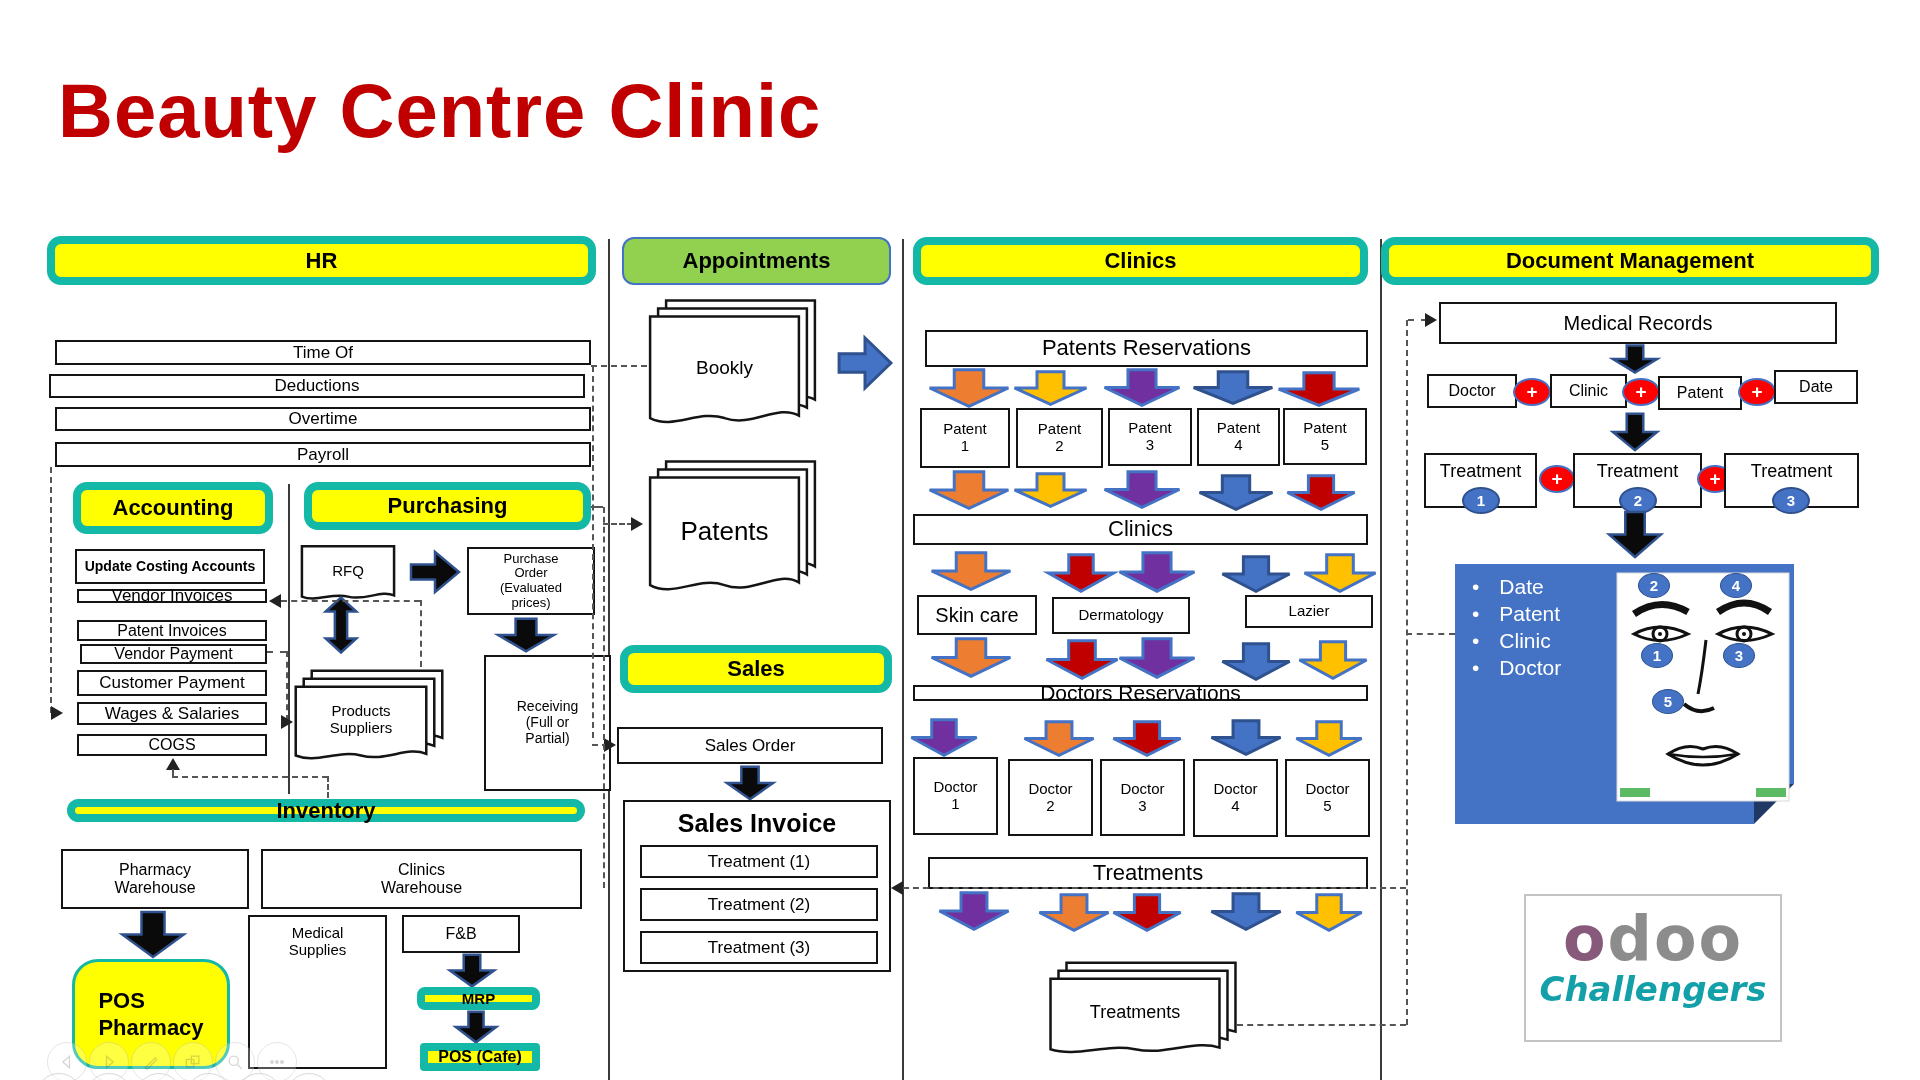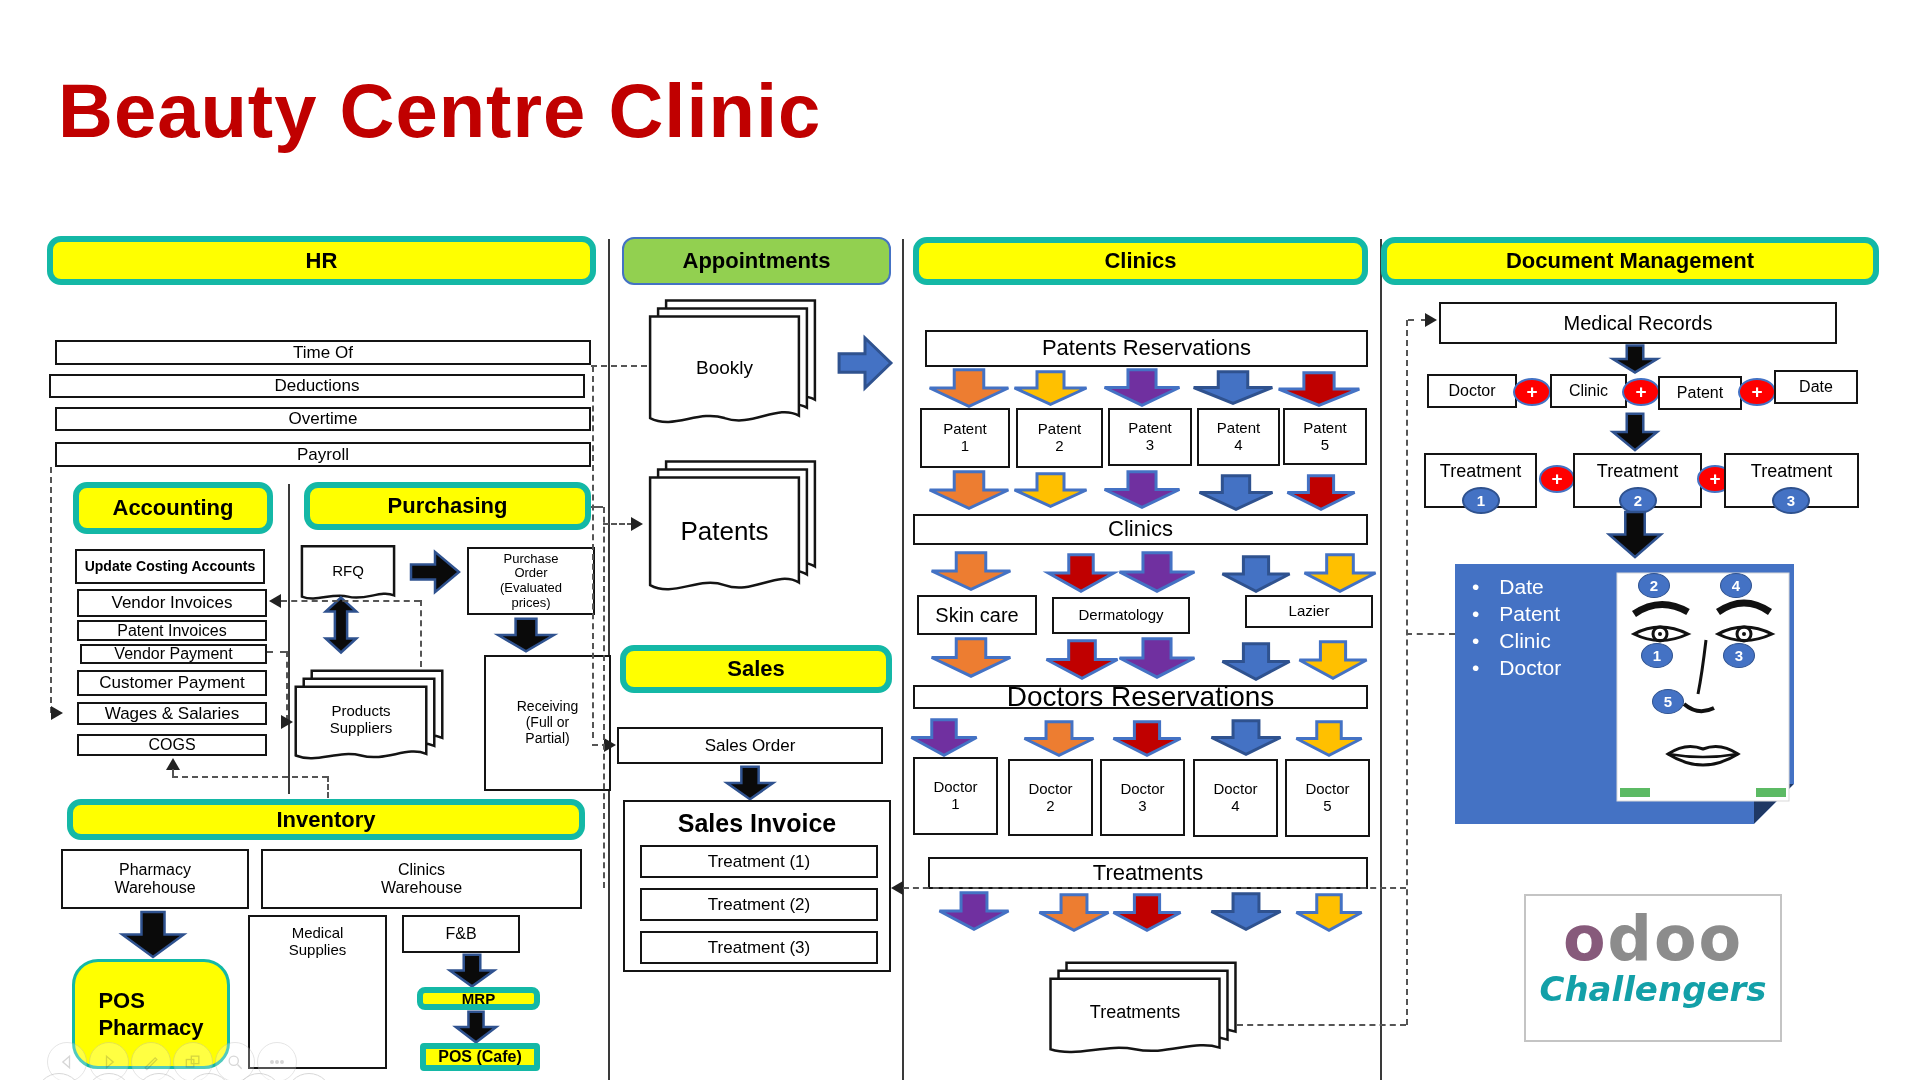--- a/index.html
+++ b/index.html
@@ -4,21 +4,21 @@
 <style>
   html,body{margin:0;padding:0;background:#fff;}
   #page{position:relative;width:1920px;height:1080px;background:#fff;overflow:hidden;
         font-family:"Liberation Sans",sans-serif;color:#000;margin-top:37px;}
   .abs{position:absolute;}
   
   .b{position:absolute;background:#fff;border:2px solid #141414;box-sizing:border-box;
      display:flex;align-items:center;justify-content:center;text-align:center;
      white-space:pre-line;line-height:1.12;font-size:16px;}
   
-  .yh{position:absolute;background:#FFFF00;border:6px solid #14b8a6;border-radius:14px;
+  .yh{position:absolute;background:#FFFF00;border:8px solid #14b8a6;border-radius:14px;
       box-sizing:border-box;display:flex;align-items:center;justify-content:center;
       font-weight:700;font-size:22px;}
   .gh{position:absolute;background:#92D050;border:2px solid #4472C4;border-radius:12px;
       box-sizing:border-box;display:flex;align-items:center;justify-content:center;
       font-weight:700;font-size:22px;}
   .title{position:absolute;left:58px;top:30px;font-size:76px;font-weight:800;color:#C00000;
          letter-spacing:1px;font-family:"Liberation Sans",sans-serif;}
   .vline{position:absolute;width:2px;background:#3a3a3a;}
   .dv{position:absolute;border-left:2px dashed #555;}
   .dh{position:absolute;border-top:2px dashed #555;}
@@ -75,21 +75,21 @@
     </div>
   <div class="b" style="left:55px;top:303px;width:536px;height:25px;font-size:17px"><span>Time Of</span></div>
   <div class="b" style="left:49px;top:337px;width:536px;height:24px;font-size:17px"><span>Deductions</span></div>
   <div class="b" style="left:55px;top:370px;width:536px;height:24px;font-size:17px"><span>Overtime</span></div>
   <div class="b" style="left:55px;top:405px;width:536px;height:25px;font-size:17px"><span>Payroll</span></div>
 
   <div class="yh" style="left:73px;top:445px;width:200px;height:52px">
       <span>Accounting</span>
     </div>
   <div class="b" style="left:75px;top:512px;width:190px;height:35px;font-size:14px;font-weight:600"><span>Update Costing Accounts</span></div>
-  <div class="b" style="left:77px;top:552px;width:190px;height:28px;font-size:17px"><span>Vendor Invoices</span></div>
+  <div class="b" style="left:77px;top:552px;width:190px;height:14px;font-size:17px"><span>Vendor Invoices</span></div>
   <div class="b" style="left:77px;top:583px;width:190px;height:21px;font-size:16px"><span>Patent Invoices</span></div>
   <div class="b" style="left:80px;top:607px;width:187px;height:20px;font-size:16px"><span>Vendor Payment</span></div>
   <div class="b" style="left:77px;top:633px;width:190px;height:26px;font-size:17px"><span>Customer Payment</span></div>
   <div class="b" style="left:77px;top:665px;width:190px;height:23px;font-size:17px"><span>Wages &amp; Salaries</span></div>
   <div class="b" style="left:77px;top:697px;width:190px;height:22px;font-size:16px"><span>COGS</span></div>
 
   <div class="yh" style="left:304px;top:445px;width:287px;height:48px">
       <span>Purchasing</span>
     </div>
   <div class="stack" style="left:300px;top:508px;width:112px;height:72px">
@@ -121,21 +121,21 @@
     <div class="stack-label" style="font-size:15px">Products
 Suppliers</div>
   </div>
   <svg class="ba" style="left:497px;top:581px;width:58px;height:34px" viewBox="0 0 100 100" preserveAspectRatio="none">
       <path class="f-blk" d="M32 2 H68 V50 H98 L50 98 L2 50 H32 Z" vector-effect="non-scaling-stroke"></path>
     </svg>
   <div class="b" style="left:484px;top:618px;width:127px;height:136px;font-size:14px"><span>Receiving
 (Full or
 Partial)</span></div>
 
-  <div class="yh" style="left:67px;top:762px;width:518px;height:41px">
+  <div class="yh" style="left:67px;top:762px;width:518px;height:23px">
       <span>Inventory</span>
     </div>
   <div class="b" style="left:61px;top:812px;width:188px;height:60px;font-size:16px"><span>Pharmacy
 Warehouse</span></div>
   <div class="b" style="left:261px;top:812px;width:321px;height:60px;font-size:16px"><span>Clinics
 Warehouse</span></div>
   <svg class="ba" style="left:121px;top:874px;width:64px;height:47px" viewBox="0 0 100 100" preserveAspectRatio="none">
       <path class="f-blk" d="M32 2 H68 V50 H98 L50 98 L2 50 H32 Z" vector-effect="non-scaling-stroke"></path>
     </svg>
   <div class="yh" style="left:72px;top:922px;width:158px;height:110px;border-radius:26px;border-width:3px;font-size:22px;white-space:pre-line;line-height:1.25"><span style="white-space:pre-line">POS
@@ -279,21 +279,21 @@
   <svg class="ba" style="left:1118px;top:601px;width:78px;height:40px" viewBox="0 0 100 100" preserveAspectRatio="none">
       <path class="f-pur" d="M32 2 H68 V50 H98 L50 98 L2 50 H32 Z" vector-effect="non-scaling-stroke"></path>
     </svg>
   <svg class="ba" style="left:1221px;top:606px;width:70px;height:37px" viewBox="0 0 100 100" preserveAspectRatio="none">
       <path class="f-blu" d="M32 2 H68 V50 H98 L50 98 L2 50 H32 Z" vector-effect="non-scaling-stroke"></path>
     </svg>
   <svg class="ba" style="left:1298px;top:604px;width:70px;height:38px" viewBox="0 0 100 100" preserveAspectRatio="none">
       <path class="f-amb" d="M32 2 H68 V50 H98 L50 98 L2 50 H32 Z" vector-effect="non-scaling-stroke"></path>
     </svg>
 
-  <div class="b" style="left:913px;top:648px;width:455px;height:24px;font-size:28px"><span>Doctors Reservations</span></div>
+  <div class="b" style="left:913px;top:648px;width:455px;height:16px;font-size:21px"><span>Doctors Reservations</span></div>
 
   <svg class="ba" style="left:910px;top:682px;width:68px;height:37px" viewBox="0 0 100 100" preserveAspectRatio="none">
       <path class="f-pur" d="M32 2 H68 V50 H98 L50 98 L2 50 H32 Z" vector-effect="non-scaling-stroke"></path>
     </svg>
   <svg class="ba" style="left:1023px;top:684px;width:72px;height:35px" viewBox="0 0 100 100" preserveAspectRatio="none">
       <path class="f-org" d="M32 2 H68 V50 H98 L50 98 L2 50 H32 Z" vector-effect="non-scaling-stroke"></path>
     </svg>
   <svg class="ba" style="left:1112px;top:684px;width:70px;height:35px" viewBox="0 0 100 100" preserveAspectRatio="none">
       <path class="f-red" d="M32 2 H68 V50 H98 L50 98 L2 50 H32 Z" vector-effect="non-scaling-stroke"></path>
     </svg>

